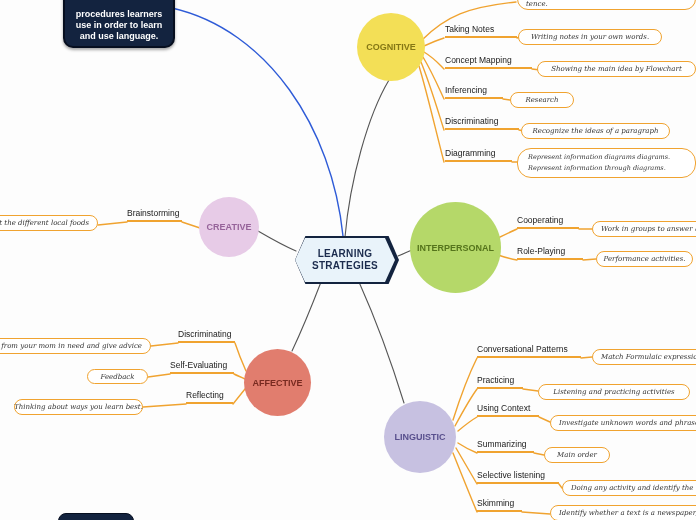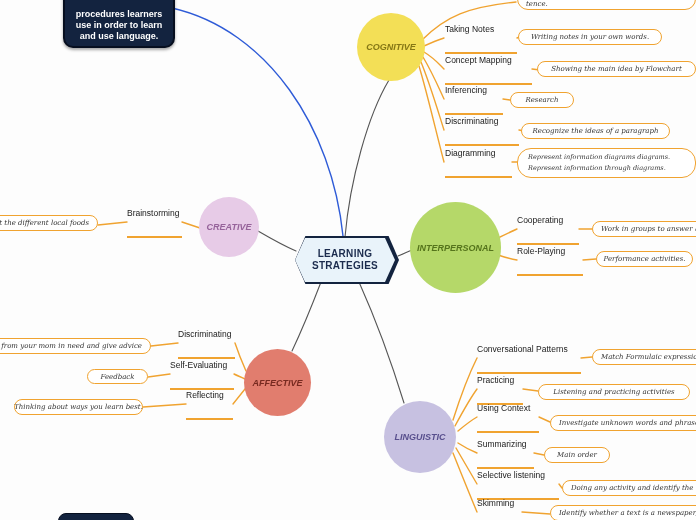--- a/index.html
+++ b/index.html
@@ -36,31 +36,31 @@
     width:100px;height:44px;background:var(--center_fill);
     clip-path:polygon(10% 0,90% 0,100% 50%,90% 100%,10% 100%,0 50%);
     display:flex;align-items:center;justify-content:center;text-align:center;
     font-size:10px;font-weight:bold;color:#1b2b4d;letter-spacing:.3px;
     line-height:12px;white-space:pre-line;
   }
 
   .topic{
     position:absolute;border-radius:50%;
     display:flex;align-items:center;justify-content:center;text-align:center;
-    font-style:italic;font-weight:bold;font-size:9px;color:#555;
+    font-weight:bold;font-size:9px;color:#555;
   }
   .topic.cognitive{left:357px;top:13px;width:68px;height:68px;background:var(--cognitive);color:#857715;}
   .topic.creative{left:199px;top:197px;width:60px;height:60px;background:var(--creative);color:#96639a;}
   .topic.interpersonal{left:410px;top:202px;width:91px;height:91px;background:var(--interpersonal);color:#55741c;}
   .topic.affective{left:244px;top:349px;width:67px;height:67px;background:var(--affective);color:#772a20;}
   .topic.linguistic{left:384px;top:401px;width:72px;height:72px;background:var(--linguistic);color:#584f8d;}
 
   .label{
     position:absolute;font-size:8.5px;line-height:11px;color:#1a1a1a;
-    padding-bottom:17px;border-bottom:2px solid var(--accent);
+    padding-bottom:1px;border-bottom:2px solid var(--accent);
     white-space:nowrap;box-sizing:border-box;
   }
   .oval{
     position:absolute;height:16px;background:#ffffff;
     border:1px solid var(--accent);border-radius:12px;
     font-family:"DejaVu Serif",serif;font-style:italic;font-size:7px;color:#333;
     display:flex;align-items:center;justify-content:center;
     white-space:nowrap;box-sizing:border-box;padding:0 8px;
   }
   .oval.cut-left{justify-content:flex-end;}

